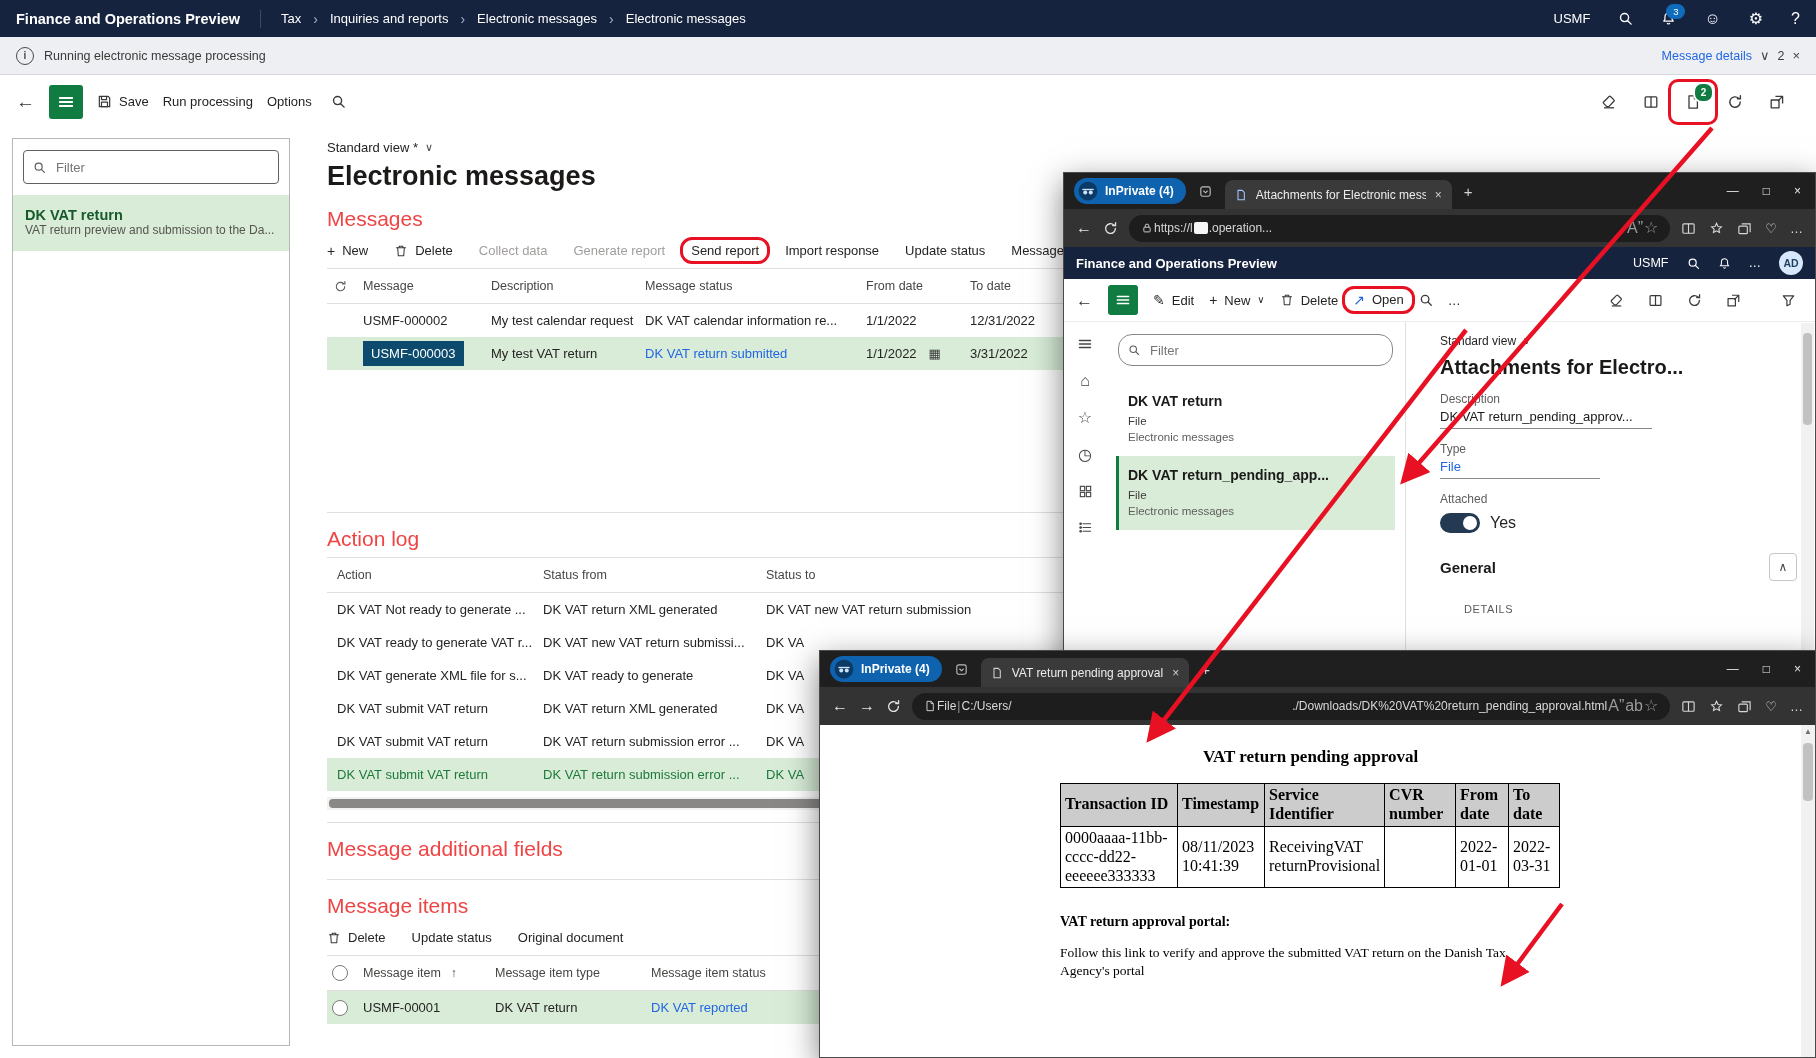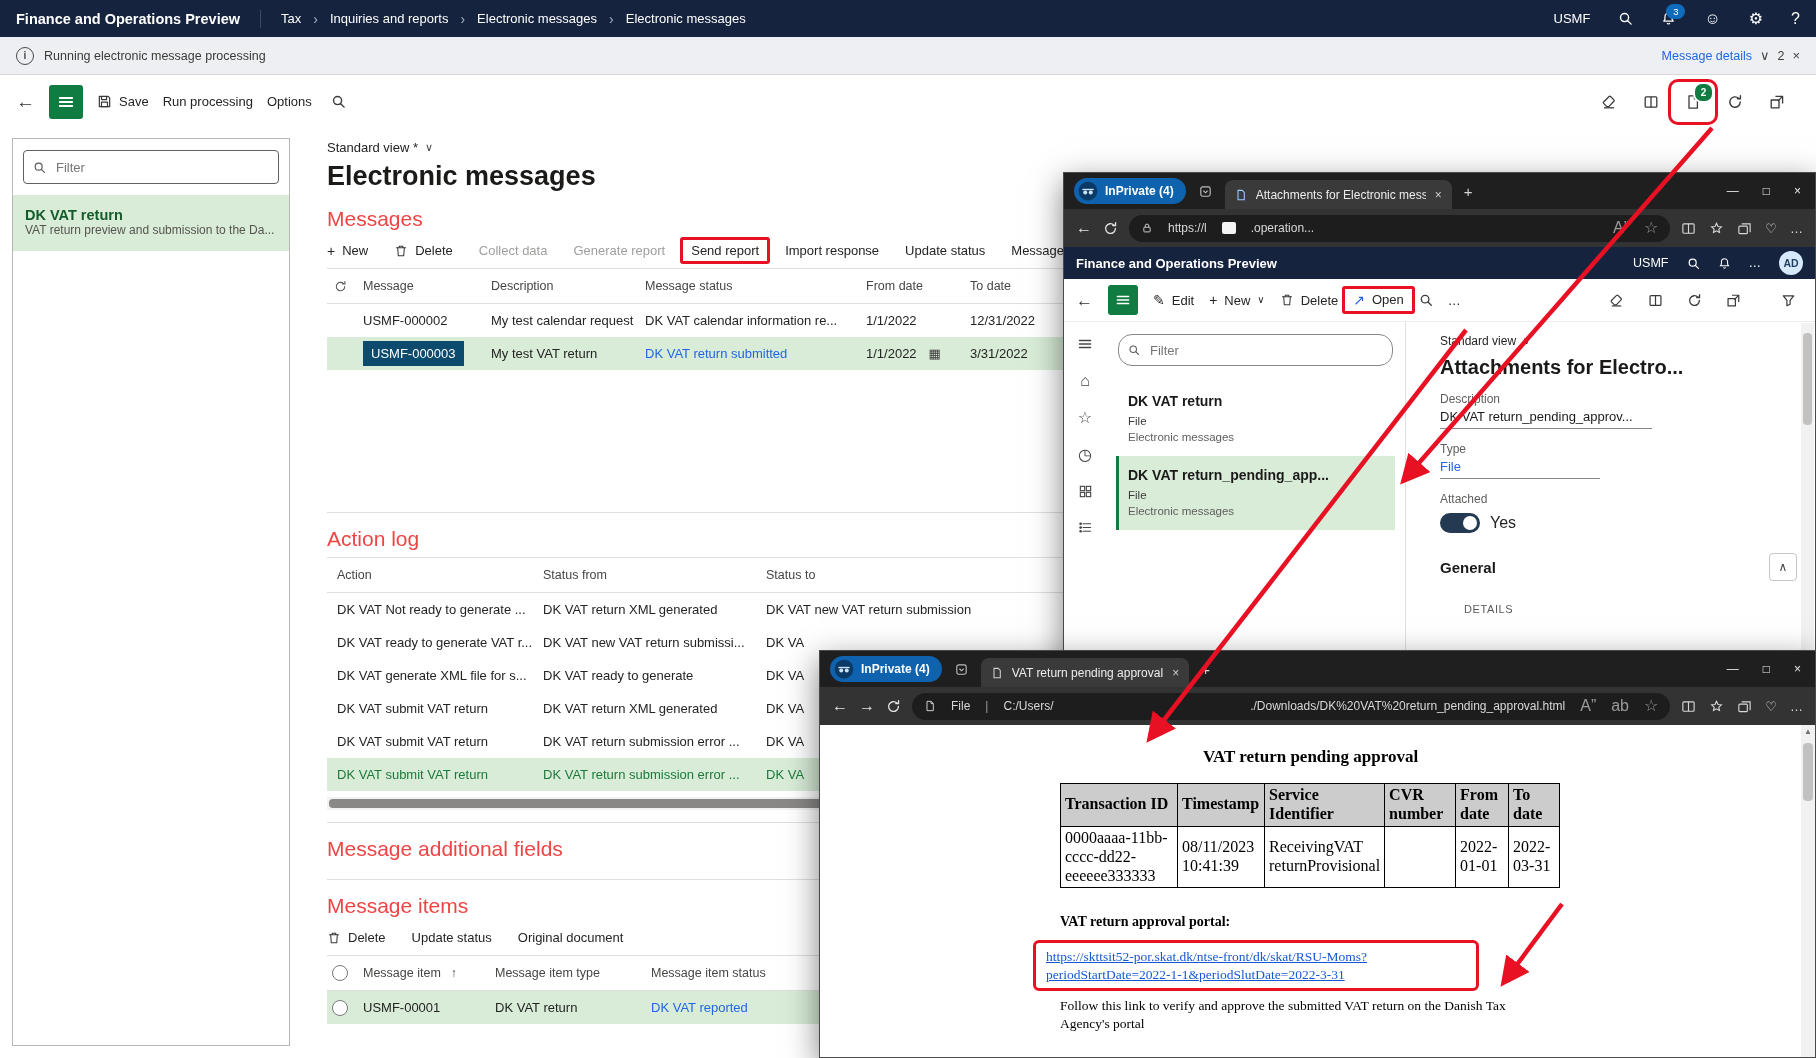--- a/index.html
+++ b/index.html
@@ -31,21 +31,21 @@
   .cmdbar{position:absolute;left:0;top:75px;width:100%;height:53px;background:#fff;display:flex;align-items:center;padding:0 16px;box-sizing:border-box;gap:14px;font-size:13px;}
   .back-arrow{font-size:19px;color:#323130;}
   .burger-btn{width:34px;height:34px;background:#107c41;border-radius:3px;display:flex;align-items:center;justify-content:center;}
   .tb-btn{display:inline-flex;align-items:center;gap:7px;color:#252423;white-space:nowrap;cursor:pointer;}
   .tb-btn .glyph{font-size:14px;}
   .cmd-icons{margin-left:auto;display:flex;align-items:center;gap:16px;padding-right:10px;color:#3b3a39;}
   .icon-btn{width:26px;height:26px;display:flex;align-items:center;justify-content:center;position:relative;color:#3b3a39;cursor:pointer;}
   .attach-badge{position:absolute;top:-7px;right:-8px;min-width:17px;height:17px;border-radius:9px;background:#107c41;border:2px solid #fff;color:#fff;font-size:10px;font-weight:700;display:flex;align-items:center;justify-content:center;}
 
   
-  .hl-wrap{border:3px solid #e81123;border-radius:3px;padding:3px 8px;margin:-6px -11px;}
+  .hl-wrap{border:3px solid #e81123;border-radius:12px;padding:3px 8px;margin:-6px -11px;}
   .hl-icon{border:3px solid #e81123;border-radius:10px;padding:7px 9px;margin:-10px -12px;}
   .hl-link{display:inline-block;border:3px solid #e81123;border-radius:6px;padding:5px 10px;margin:-8px -13px;min-width:420px;}
 
   
   .leftpanel{position:absolute;left:12px;top:138px;width:278px;bottom:12px;background:#fff;border:1px solid #b9b7b5;box-sizing:border-box;}
   .filter-box{margin:11px 10px;height:32px;border:1px solid #616161;border-radius:4px;display:flex;align-items:center;gap:8px;padding:0 9px;color:#605e5c;}
   .filter-box input{border:none;outline:none;flex:1;font-size:13px;font-family:"Liberation Sans",sans-serif;color:#323130;background:transparent;}
   .nav-item{padding:12px 12px 14px 12px;}
   .nav-item.selected{background:#d8ecd8;}
   .nav-item .ttl{font-size:14.5px;font-weight:700;color:#175a2c;}
@@ -84,21 +84,21 @@
   .ewin{position:absolute;background:#fff;border:1px solid #4a4a4a;box-shadow:0 10px 30px rgba(0,0,0,0.5);box-sizing:border-box;}
   .e-tabs{height:36px;background:#1f1f1f;display:flex;align-items:center;padding:0 10px;gap:12px;}
   .inprivate{display:flex;align-items:center;gap:7px;background:#0e62ae;border-radius:14px;color:#fff;font-size:12px;font-weight:600;padding:3px 12px 3px 4px;}
   .e-tab{align-self:flex-end;height:29px;background:#3a3a3a;border-radius:8px 8px 0 0;display:flex;align-items:center;gap:9px;padding:0 10px;color:#ececec;font-size:12px;}
   .e-tab .tab-title{white-space:nowrap;overflow:hidden;max-width:170px;}
   .e-tab .glyph{font-size:12px;color:#cfcfcf;}
   .e-newtab{color:#d6d6d6;font-size:15px;}
   .e-controls{margin-left:auto;display:flex;align-items:center;gap:24px;color:#e8e8e8;font-size:12px;padding-right:4px;}
   .e-toolbar{height:38px;background:#333333;display:flex;align-items:center;gap:11px;padding:0 12px;color:#e4e4e4;}
   .e-toolbar .glyph{font-size:16px;}
-  .addr-pill{flex:1;height:27px;background:#1d1d1d;border-radius:14px;display:flex;align-items:center;gap:15px;padding:0 12px;color:#d8d8d8;font-size:12px;white-space:nowrap;overflow:hidden;}
+  .addr-pill{flex:1;height:27px;background:#1d1d1d;border-radius:14px;display:flex;align-items:center;gap:1px;padding:0 12px;color:#d8d8d8;font-size:12px;white-space:nowrap;overflow:hidden;}
   .addr-pill .dim{color:#9a9a9a;}
   .addr-spacer{flex:1;}
   .white-sq{width:14px;height:12px;background:#f5f5f5;border-radius:2px;display:inline-block;}
   .e-icons{display:flex;align-items:center;gap:13px;color:#d8d8d8;}
   .e-icons .glyph{font-size:13px;}
 
   
   .d365-head{height:32px;background:#15233f;color:#fff;display:flex;align-items:center;padding:0 12px;font-size:12.5px;gap:18px;}
   .d365-head .ttl{font-weight:700;font-size:13px;margin-right:auto;}
   .avatar{width:24px;height:24px;border-radius:50%;background:#d6e8fb;color:#1f3d5c;font-size:10.5px;font-weight:700;display:flex;align-items:center;justify-content:center;}
@@ -765,28 +765,20 @@
           <td class="vt0">0000aaaa-11bb-cccc-dd22-eeeeee333333</td>
           <td class="vt1">08/11/2023 10:41:39</td>
           <td class="vt2">ReceivingVAT returnProvisional</td>
           <td class="vt3"></td>
           <td class="vt4">2022-01-01</td>
           <td class="vt5">2022-03-31</td>
         </tr>
       </tbody>
         </table>
       <div class="portal-lbl">VAT return approval portal:</div>
-      <div class="vat-link-row">
-        <span class="hl-link">
-          <a href="#" class="vat-link">
-            <span>https://skttsit52-por.skat.dk/ntse-front/dk/skat/RSU-Moms?</span>
-            <span>periodStartDate=2022-1-1&amp;periodSlutDate=2022-3-31</span>
-          </a>
-        </span>
-      </div>
       <div class="vat-footer">Follow this link to verify and approve the submitted VAT return on the Danish Tax Agency's portal</div>
     </div>
     <div class="page-vscroll">
       <span class="arr">▲</span>
       <span class="thumb"></span>
     </div>
   </div>
 
   <svg class="annot" viewBox="0 0 1816 1058">
     <defs>

